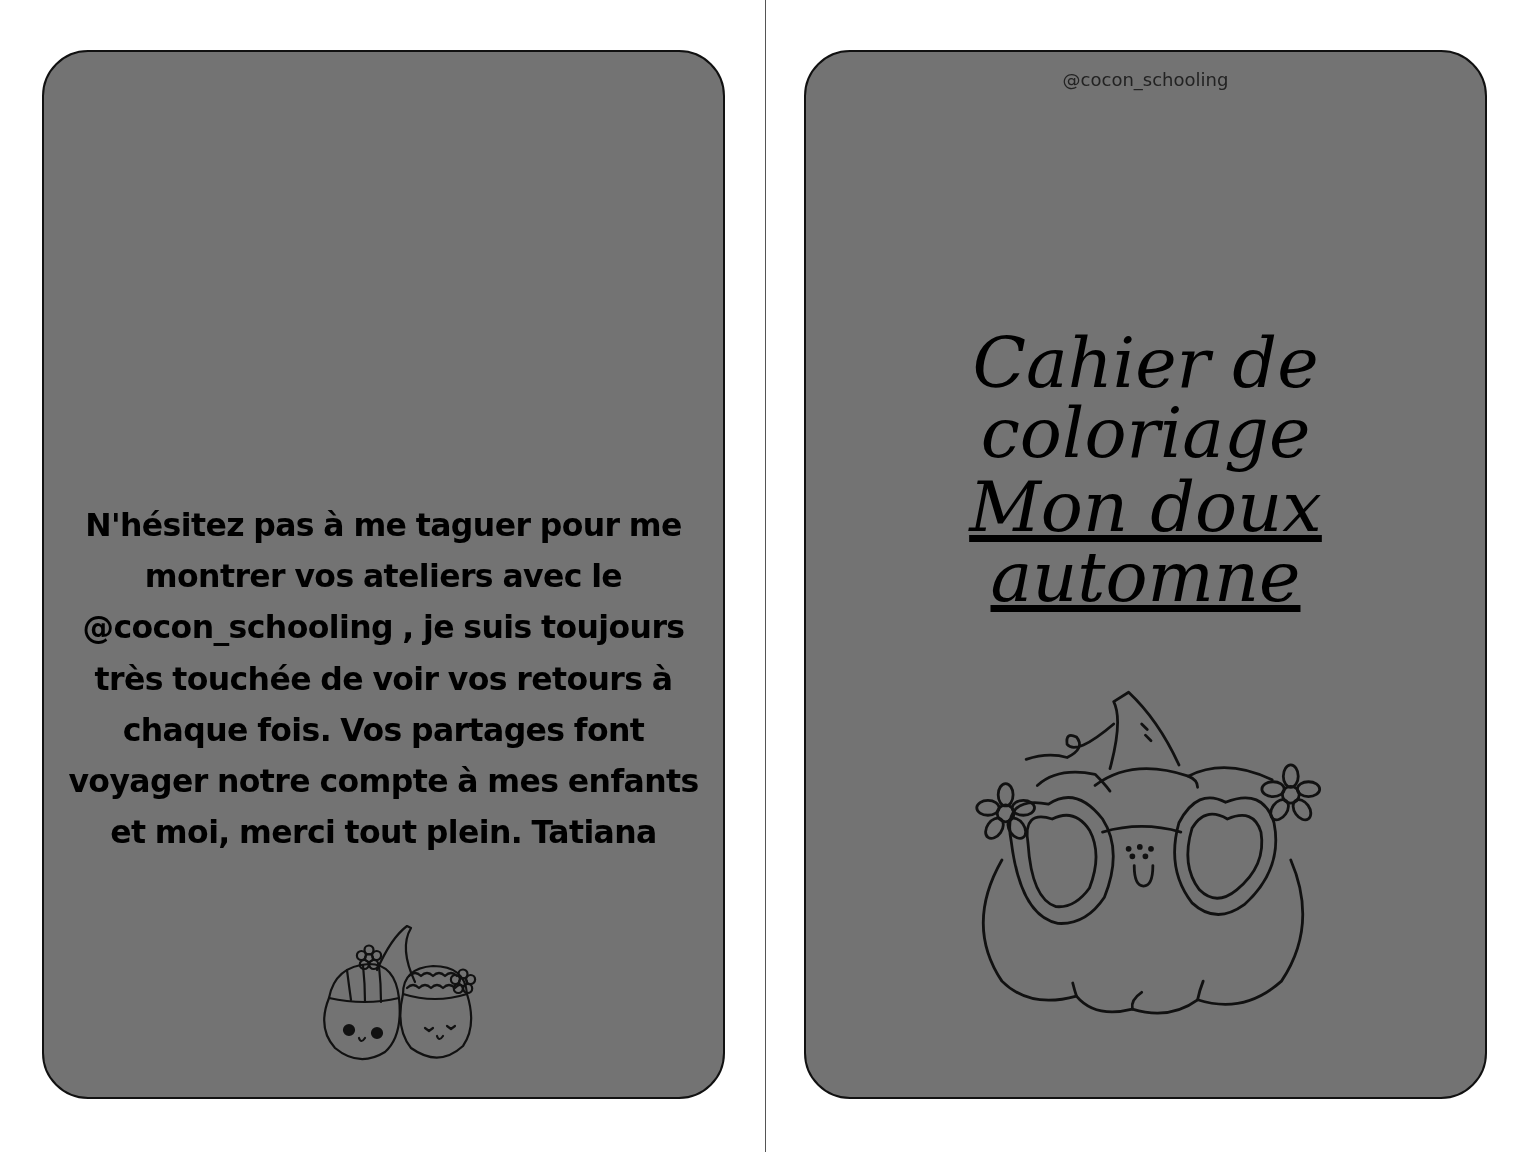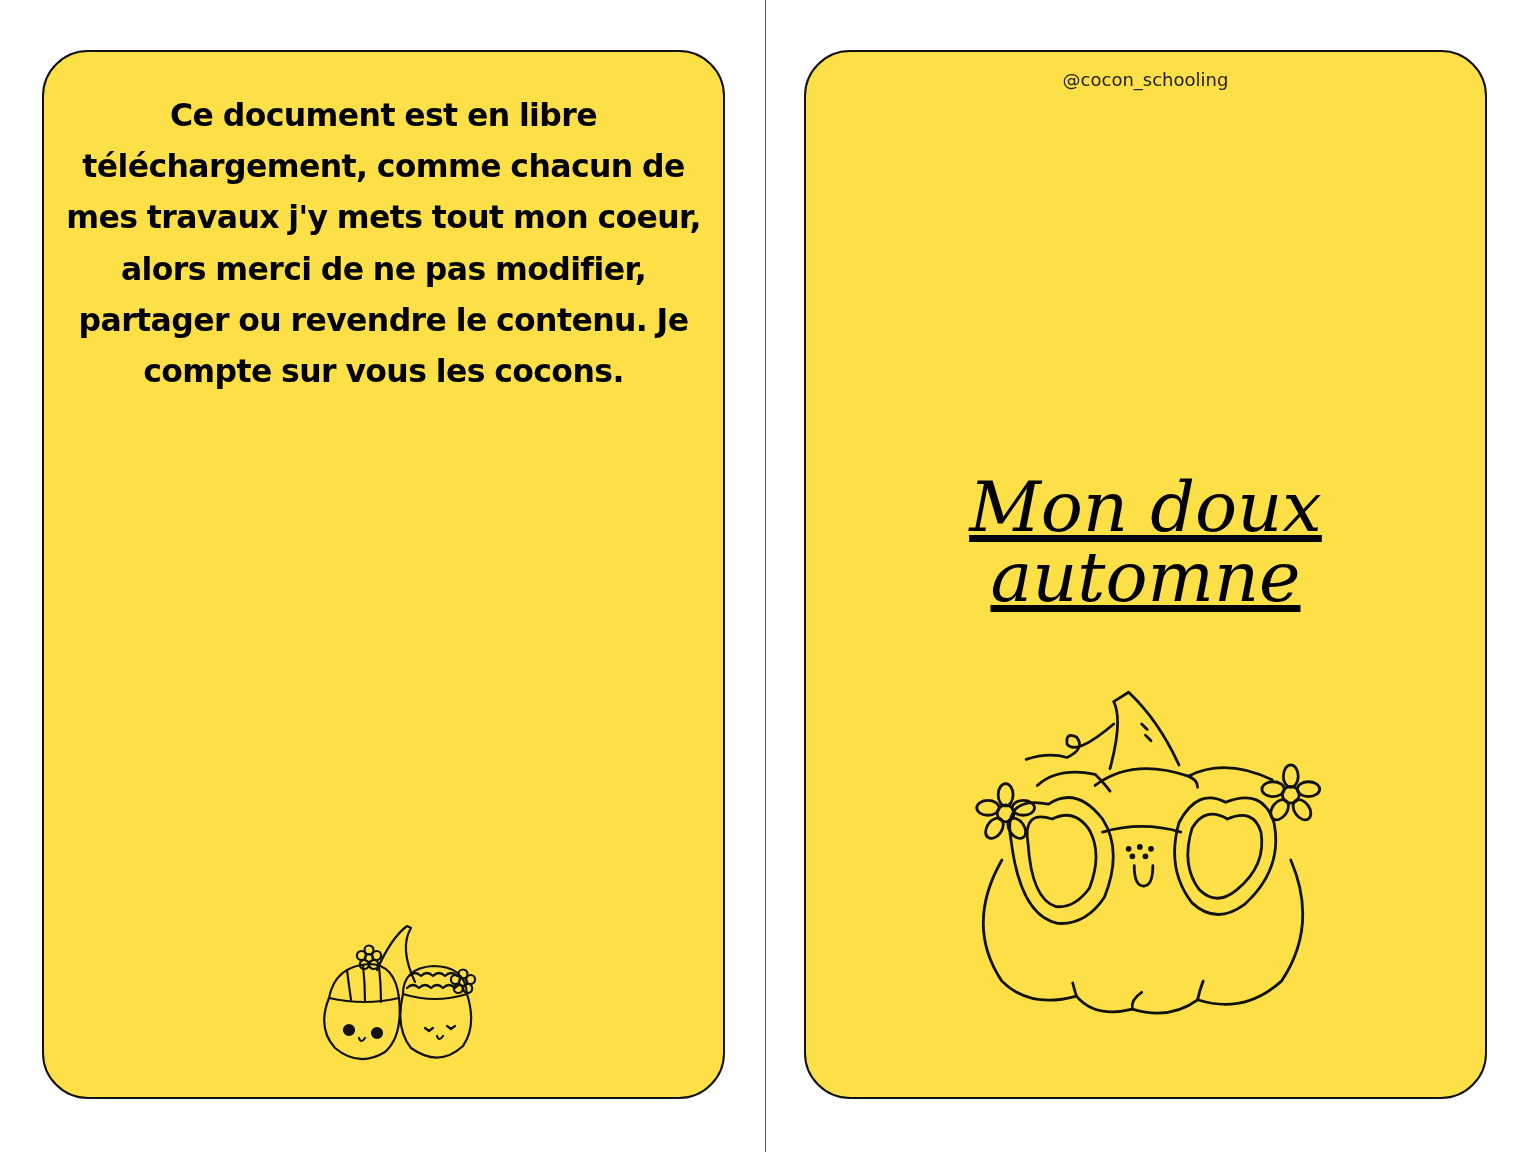--- a/index.html
+++ b/index.html
@@ -1,37 +1,37 @@
 <!DOCTYPE html>
 <html><head>
   <meta charset="utf-8">
   <style>
     html, body { margin: 0; padding: 0; background: #ffffff; }
     body { width: 1536px; height: 1152px; position: relative; overflow: hidden; font-family: "DejaVu Sans", sans-serif; color: #000; }
     .divider { position: absolute; left: 765px; top: 0; width: 1px; height: 1152px; background: #555; }
-    .card { position: absolute; top: 50px; width: 683px; height: 1049px; border: 2px solid #111; border-radius: 46px; box-sizing: border-box; background: #fde047; }
+    .card { position: absolute; top: 50px; width: 683px; height: 1049px; border: 2px solid #111; border-radius: 46px; box-sizing: border-box; background: #737373; }
     .card.left { left: 42px; }
     .card.right { left: 804px; }
     .para { position: absolute; left: 0; width: 100%; text-align: center; font-family: "DejaVu Sans", sans-serif; font-weight: bold; font-size: 31.5px; line-height: 51.2px; letter-spacing: -0.6px; word-spacing: -1px; margin: 0; padding: 0 18px; box-sizing: border-box; }
     .para.p1 { top: 38px; }
     .para.p2 { top: 448px; }
     .handle { position: absolute; top: 17px; left: 0; width: 100%; text-align: center; font-family: "DejaVu Sans", sans-serif; font-size: 18px; color: #222; }
     .title { position: absolute; left: 0; width: 100%; text-align: center; font-family: "DejaVu Serif", serif; font-style: italic; font-size: 70px; line-height: 1; color: #000; }
     .title.t1 { top: 276px; }
     .title.t2 { top: 420px; text-decoration: underline; }
     .acorns { position: absolute; left: 255px; top: 866px; width: 180px; height: 160px; }
     .pumpkin { position: absolute; left: 140px; top: 628px; width: 410px; height: 360px; }
   </style>
 </head>
 <body>
 
 <div class="divider"></div>
 
 <div class="card left">
-  <p class="para p1">Ce document est en libre téléchargement, comme chacun de mes travaux j'y mets tout mon coeur, alors merci de ne pas modifier, partager ou revendre le contenu. Je compte sur vous les cocons.</p>
+  <p class="para p2">N'hésitez pas à me taguer pour me montrer vos ateliers avec le @cocon_schooling , je suis toujours très touchée de voir vos retours à chaque fois. Vos partages font voyager notre compte à mes enfants et moi, merci tout plein. Tatiana</p>
 
   <svg class="acorns" viewBox="0 0 180 160" fill="none" stroke="#111" stroke-width="2.2" stroke-linecap="round" stroke-linejoin="round">
 
     <path d="M78 52 Q92 20 108 8 L112 10 Q100 30 116 64"></path>
 
     <path d="M30 80 Q36 48 70 46 Q96 46 100 80 Q66 88 30 80 Z"></path>
     <path d="M48 52 Q50 68 52 82 M64 47 Q66 66 66 84 M80 48 Q82 66 82 84"></path>
 
     <path d="M30 80 Q18 110 36 130 Q60 150 86 134 Q104 118 100 80"></path>
     <circle cx="50" cy="112" r="5" fill="#111"></circle>
@@ -60,20 +60,21 @@
         <circle cx="7.6" cy="-2.5" r="4.5"></circle>
         <circle cx="4.7" cy="6.5" r="4.5"></circle>
         <circle cx="-4.7" cy="6.5" r="4.5"></circle>
         <circle cx="-7.6" cy="-2.5" r="4.5"></circle>
       </g>
   </svg>
 </div>
 
 <div class="card right">
   <div class="handle">@cocon_schooling</div>
+  <div class="title t1">Cahier de coloriage</div>
   <div class="title t2">Mon doux automne</div>
 
   <svg class="pumpkin" viewBox="0 0 440 380" fill="none" stroke="#111" stroke-width="3" stroke-linecap="round" stroke-linejoin="round">
 
     <path d="M176 92 Q190 40 180 20 L196 10 Q228 40 250 88"></path>
     <path d="M210 44 l6 6 M214 56 l6 6"></path>
 
     <path d="M86 82 Q110 74 130 80 Q150 70 140 58 Q128 52 130 66 Q140 78 180 44"></path>
 
     <path d="M98 110 Q120 90 160 98 Q170 108 176 116"></path>

